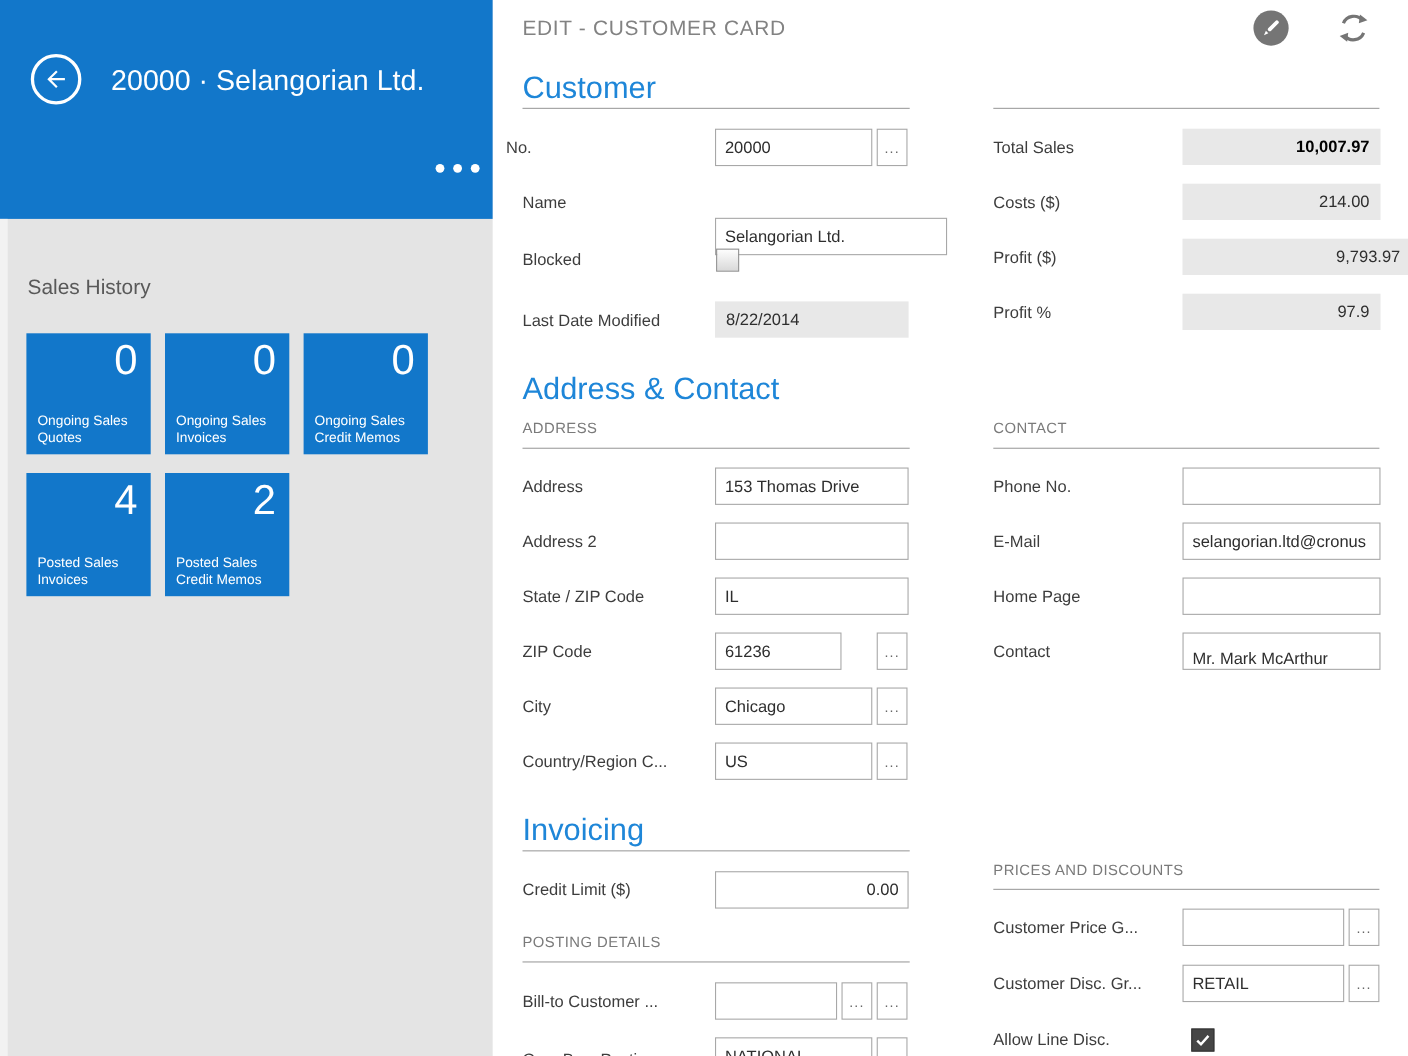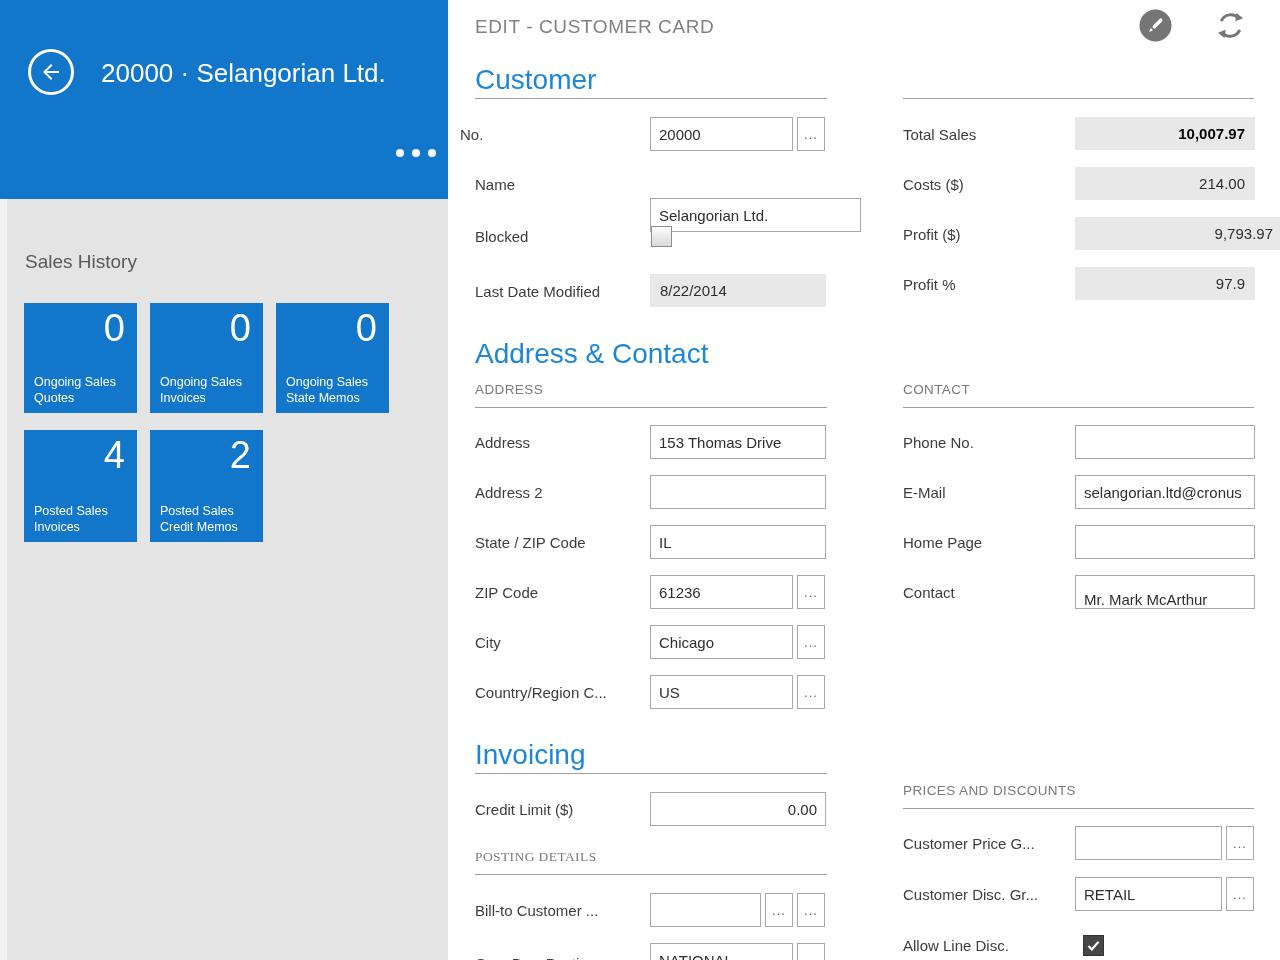--- a/index.html
+++ b/index.html
@@ -70,21 +70,21 @@
 <div class="abs tile" style="left:24px;top:303px;">
   <div class="tile-num">0</div>
   <div class="tile-lbl">Ongoing Sales Quotes</div>
 </div>
 <div class="abs tile" style="left:150px;top:303px;">
   <div class="tile-num">0</div>
   <div class="tile-lbl">Ongoing Sales Invoices</div>
 </div>
 <div class="abs tile" style="left:276px;top:303px;">
   <div class="tile-num">0</div>
-  <div class="tile-lbl">Ongoing Sales State Memos</div>
+  <div class="tile-lbl">Ongoing Sales Credit Memos</div>
 </div>
 <div class="abs tile" style="left:24px;top:430px;height:112px;">
   <div class="tile-num">4</div>
   <div class="tile-lbl">Posted Sales Invoices</div>
 </div>
 <div class="abs tile" style="left:150px;top:430px;height:112px;">
   <div class="tile-num">2</div>
   <div class="tile-lbl">Posted Sales Credit Memos</div>
 </div>
 
@@ -172,21 +172,21 @@
 <div class="abs inp" style="left:650px;top:475px;width:176px;">
     <span></span>
   </div>
 
 <div class="abs lbl" style="left:475px;top:525px;">State / ZIP Code</div>
 <div class="abs inp" style="left:650px;top:525px;width:176px;">
     <span>IL</span>
   </div>
 
 <div class="abs lbl" style="left:475px;top:575px;">ZIP Code</div>
-<div class="abs inp" style="left:650px;top:575px;width:143px;">
+<div class="abs inp" style="left:650px;top:575px;width:115px;">
     <span>61236</span>
   </div>
 <div class="abs ell" style="left:797px;top:575px;">...</div>
 
 <div class="abs lbl" style="left:475px;top:625px;">City</div>
 <div class="abs inp" style="left:650px;top:625px;width:143px;">
     <span>Chicago</span>
   </div>
 <div class="abs ell" style="left:797px;top:625px;">...</div>
 
@@ -220,21 +220,21 @@
   </div>
 
 <div class="abs h1" style="left:475px;top:739px;">Invoicing</div>
 <div class="abs rule" style="left:475px;top:773px;width:352px;"></div>
 
 <div class="abs lbl" style="left:475px;top:792px;">Credit Limit ($)</div>
 <div class="abs inp right" style="left:650px;top:792px;width:176px;">
     <span>0.00</span>
   </div>
 
-<div class="abs h2" style="left:475px;top:849px;font-family:Liberation Serif, serif;">POSTING DETAILS</div>
+<div class="abs h2" style="left:475px;top:849px;">POSTING DETAILS</div>
 <div class="abs rule" style="left:475px;top:874px;width:352px;"></div>
 
 <div class="abs lbl" style="left:475px;top:893px;">Bill-to Customer ...</div>
 <div class="abs inp" style="left:650px;top:893px;width:111px;">
     <span></span>
   </div>
 <div class="abs ell" style="left:765px;top:893px;">...</div>
 <div class="abs ell" style="left:797px;top:893px;">...</div>
 
 <div class="abs lbl" style="left:475px;top:946px;">Gen. Bus. Posting...</div>

